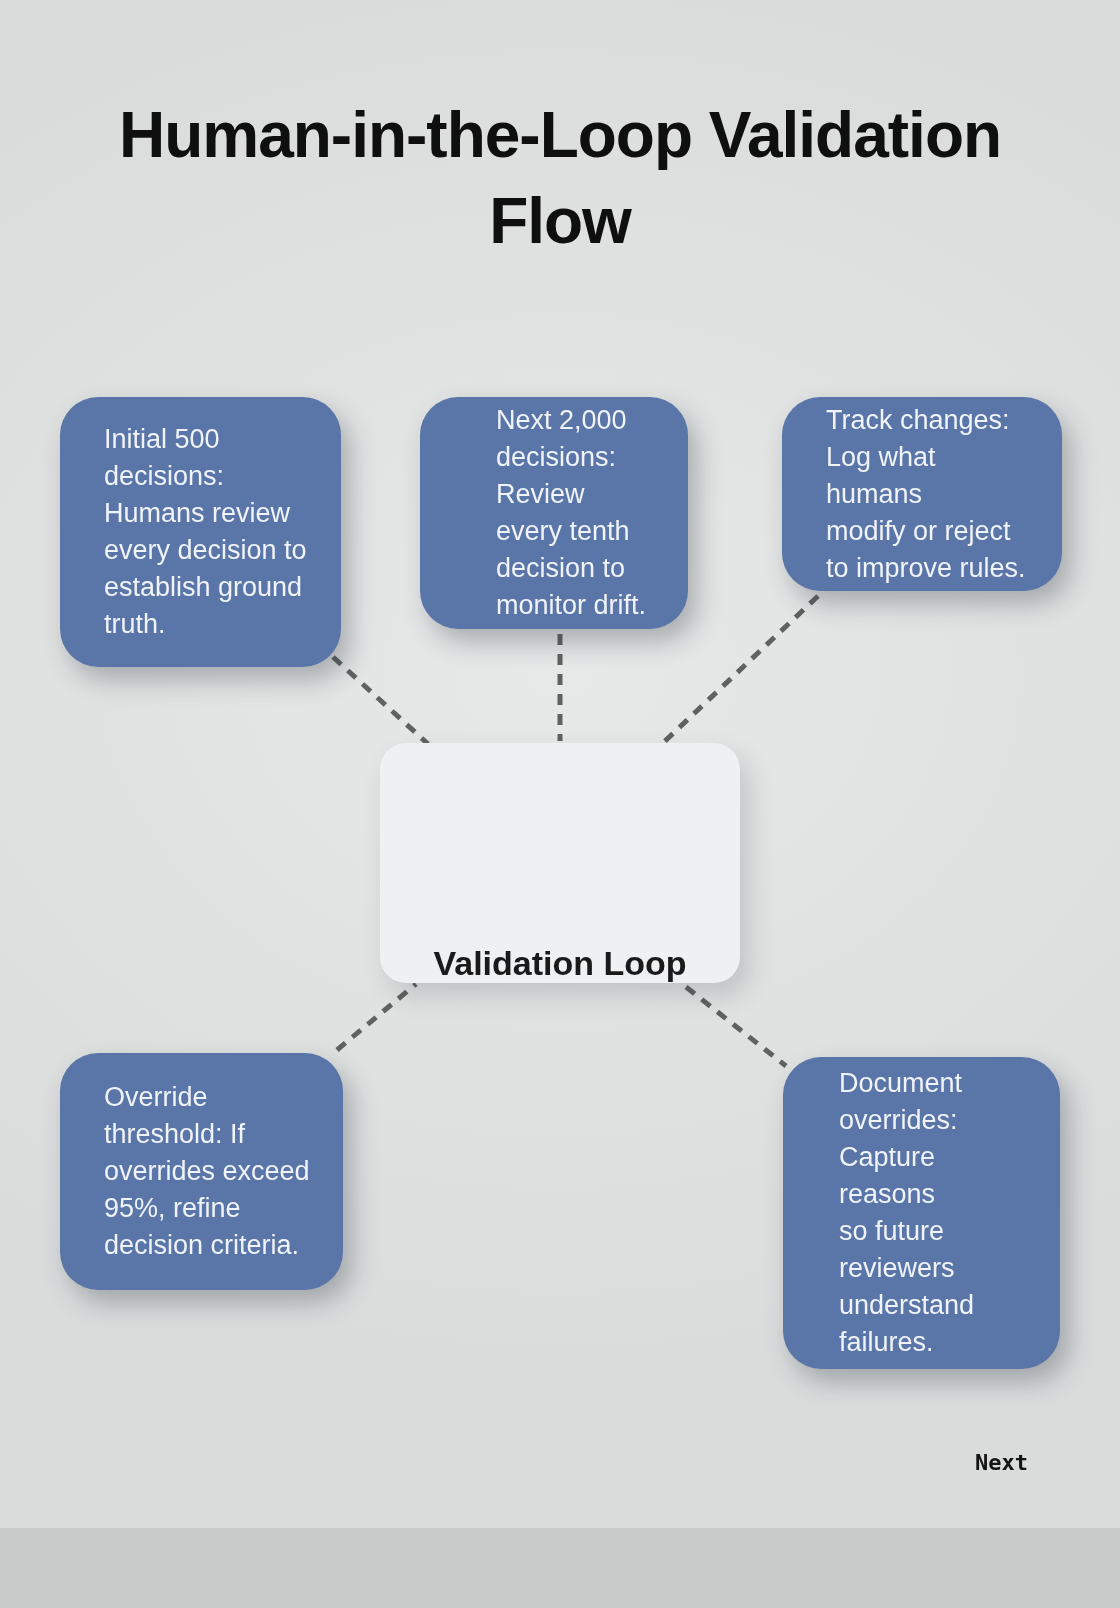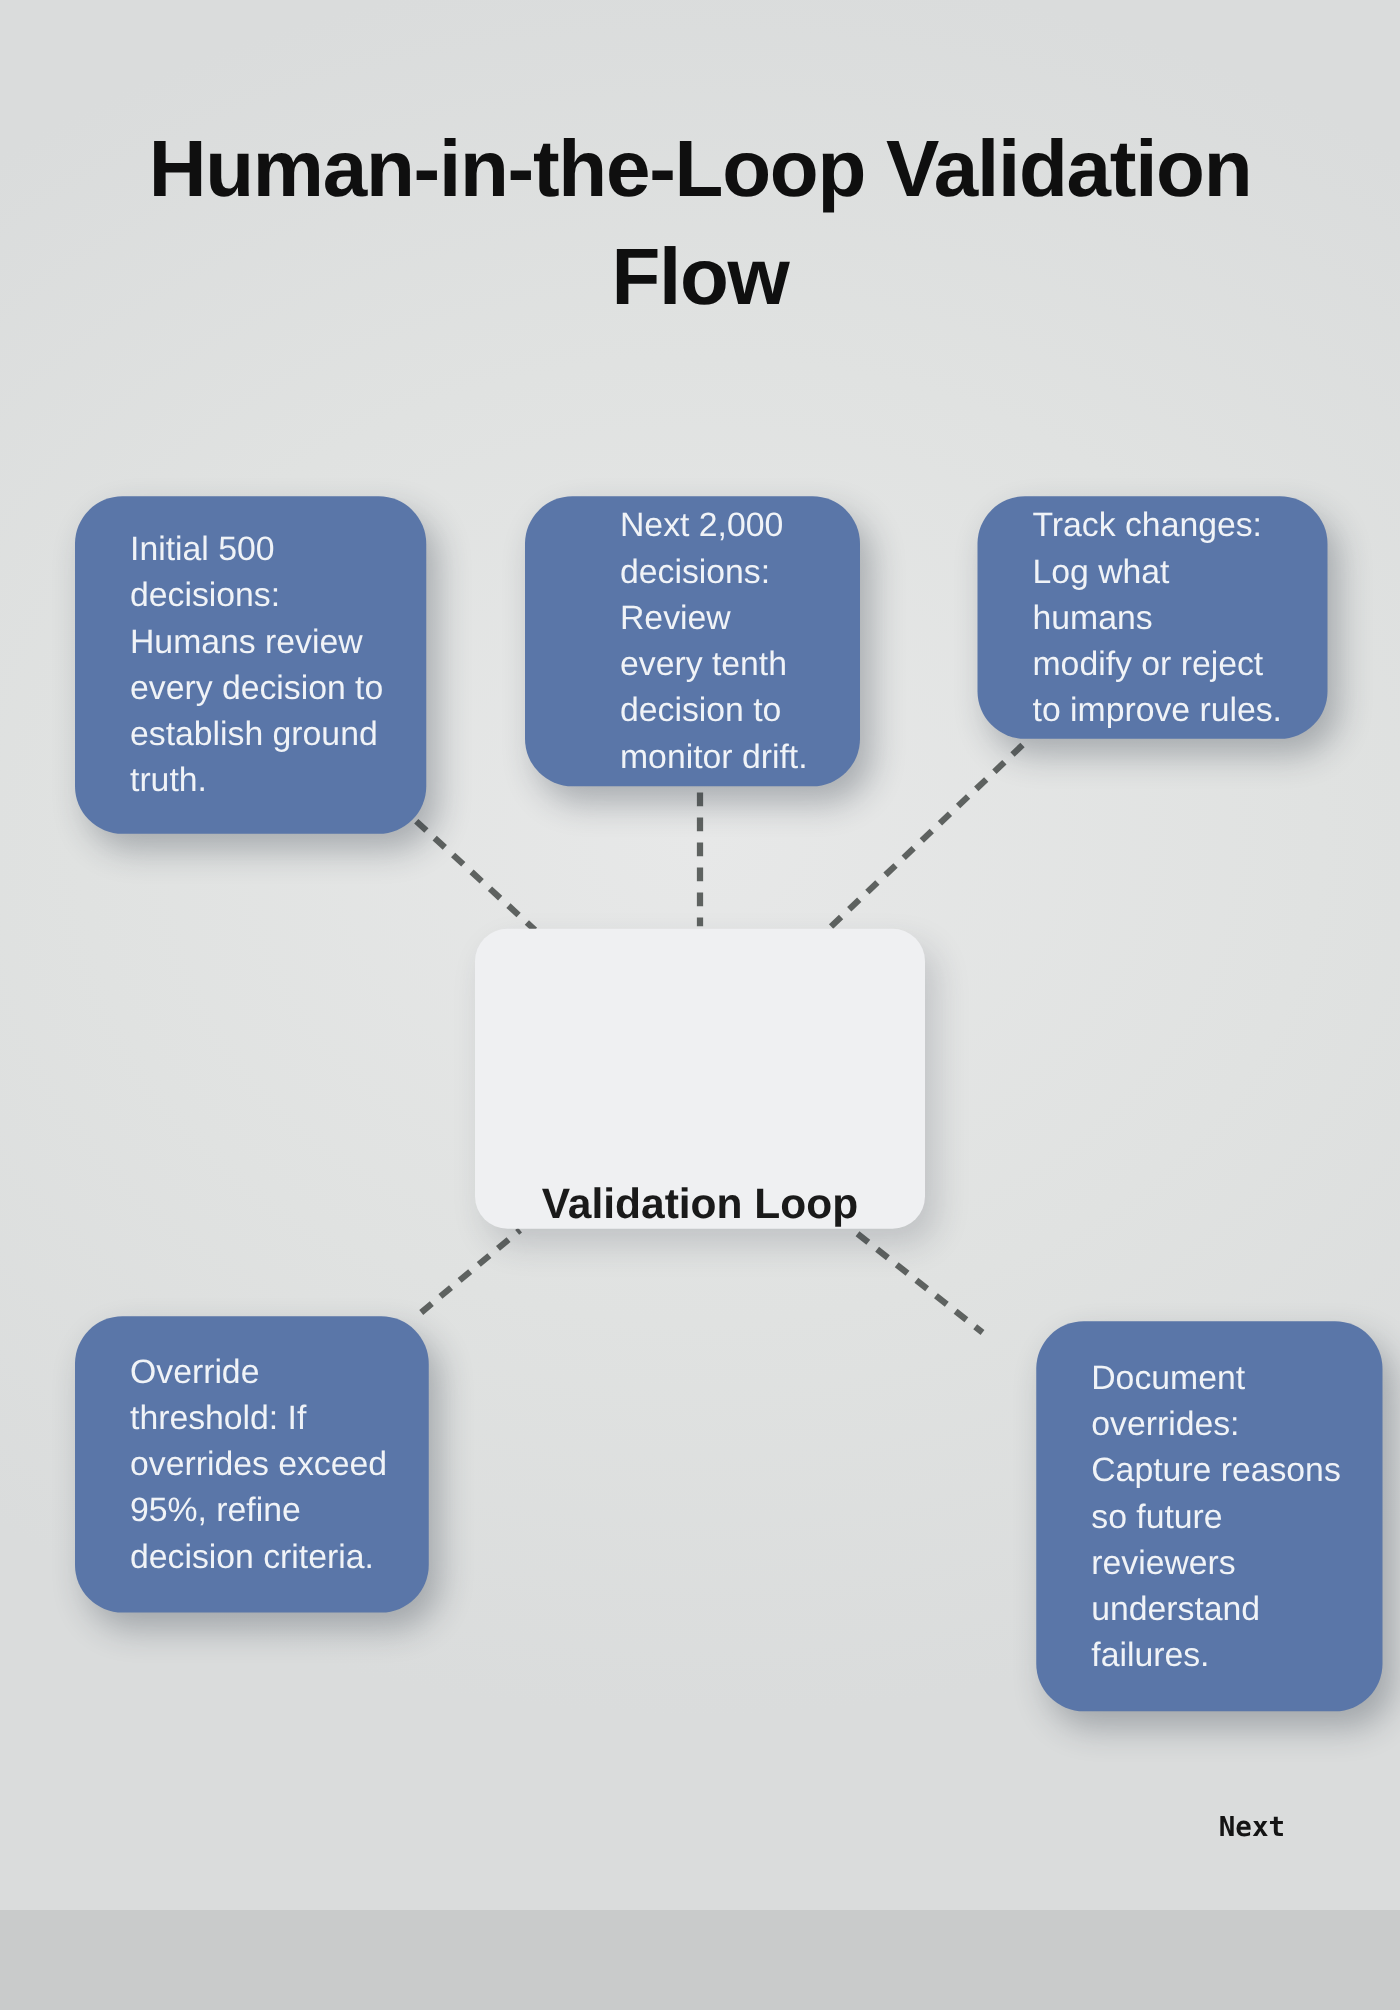--- a/index.html
+++ b/index.html
@@ -54,21 +54,21 @@
     color: #f0f3f7;
     font-size: 27px;
     line-height: 37px;
     font-weight: 400;
     white-space: pre-line;
   }
   .node-1 { left: 60px;  top: 397px;  width: 281px; height: 270px; }
   .node-2 { left: 420px; top: 397px;  width: 268px; height: 232px; padding-left: 32px; }
   .node-3 { left: 782px; top: 397px;  width: 280px; height: 194px; }
   .node-4 { left: 60px;  top: 1053px; width: 283px; height: 237px; }
-  .node-5 { left: 829px; top: 1057px; width: 277px; height: 312px; }
+  .node-5 { left: 783px; top: 1057px; width: 277px; height: 312px; padding-left: 12px; }
   .center-node {
     position: absolute;
     left: 380px; top: 743px;
     width: 360px; height: 240px;
     box-sizing: border-box;
     border-radius: 26px;
     background: #eff0f2;
     box-shadow: 9px 13px 26px rgba(45, 52, 66, 0.18);
     display: flex;
     align-items: flex-end;

